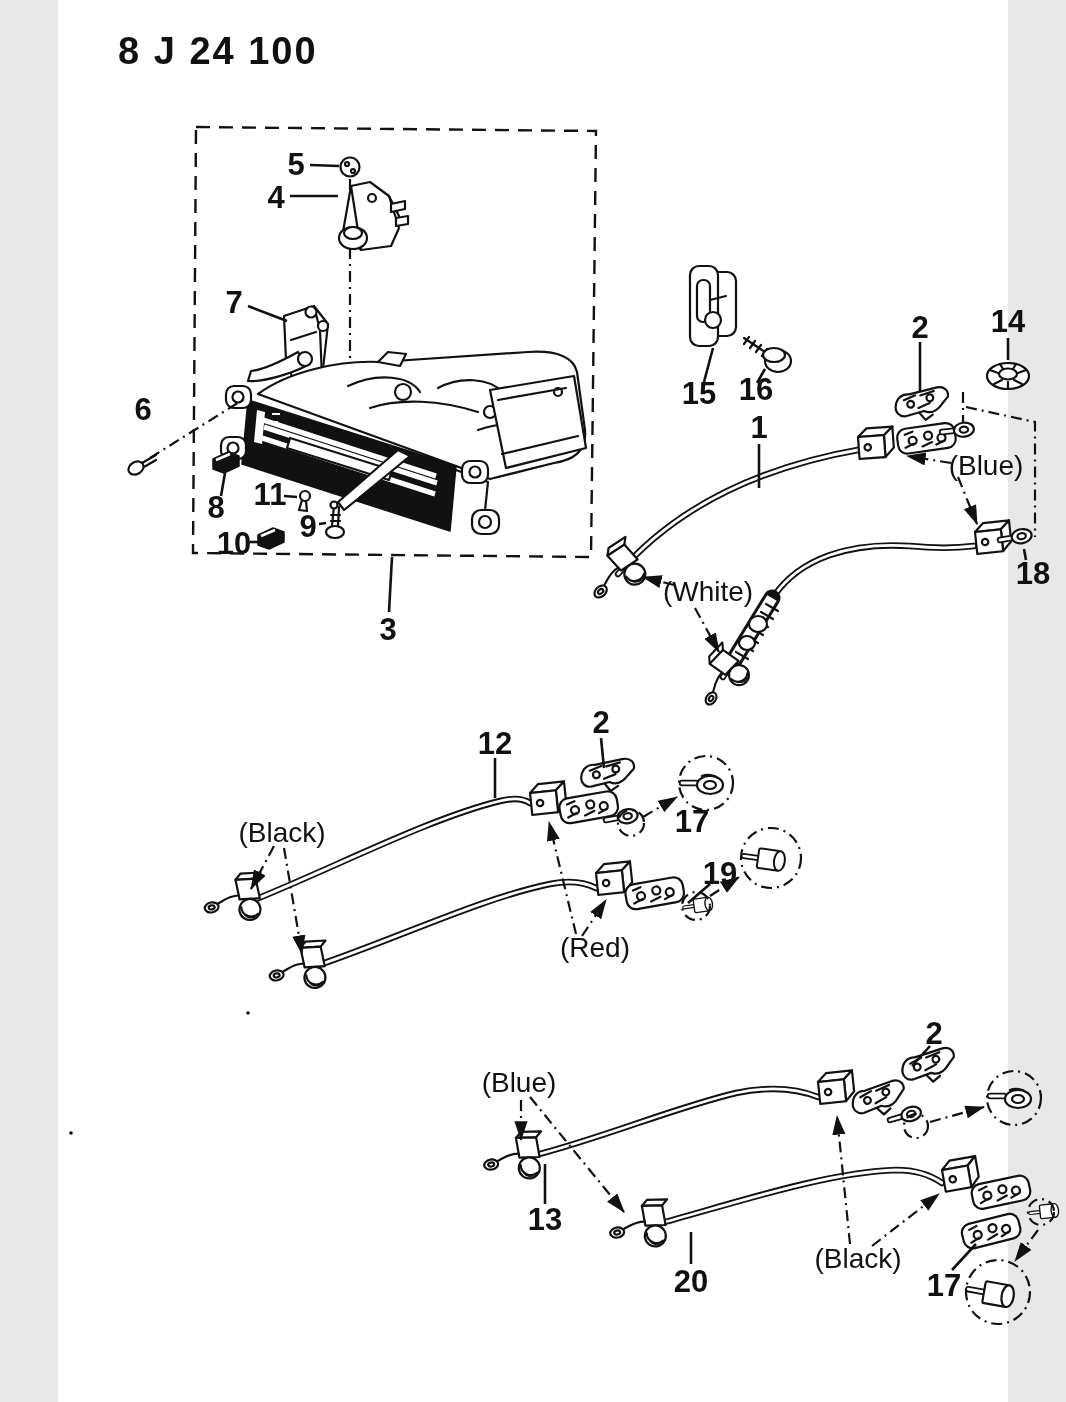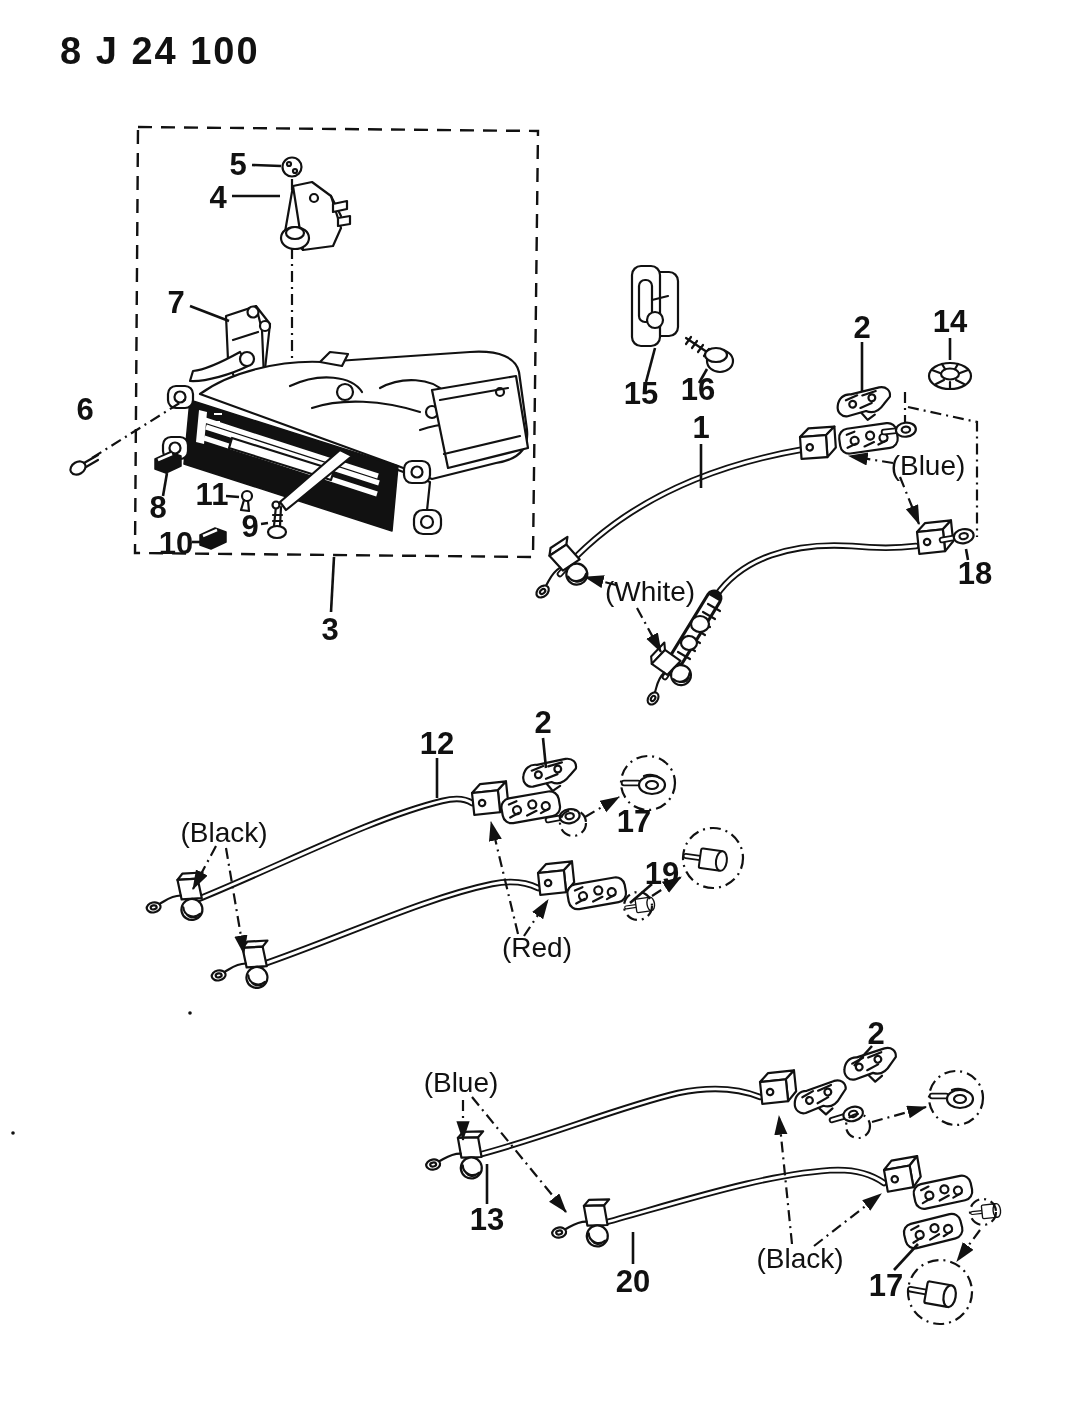--- a/index.html
+++ b/index.html
@@ -1,16 +1,16 @@
 <!DOCTYPE html>
 <html><head>
 <meta charset="utf-8">
 <style>
   html,body{margin:0;padding:0;background:#e8e8e8;}
-  .page{width:1066px;height:1402px;background:#ffffff;position:relative;margin:0 auto;
+  .page{width:950px;height:1402px;background:#ffffff;position:relative;margin:0 auto;
         font-family:"Liberation Sans", sans-serif;}
   svg{display:block}
   .ink{stroke:#111;fill:none;stroke-width:2.2;stroke-linecap:round;stroke-linejoin:round}
   .fw{fill:#fff;stroke:#111;stroke-width:2.2;stroke-linejoin:round}
   .fb{fill:#111;stroke:#111;stroke-width:1.5;stroke-linejoin:round}
   .cable{stroke:#111;stroke-width:6.5;fill:none;stroke-linecap:round}
   .core{stroke:#fff;stroke-width:2.8;fill:none;stroke-linecap:round}
   .lead{stroke:#111;stroke-width:2.6;fill:none}
   .dash{stroke:#111;stroke-width:2.4;fill:none;stroke-dasharray:14 9}
   .dd{stroke:#111;stroke-width:2.2;fill:none;stroke-dasharray:11 5 2 5}

